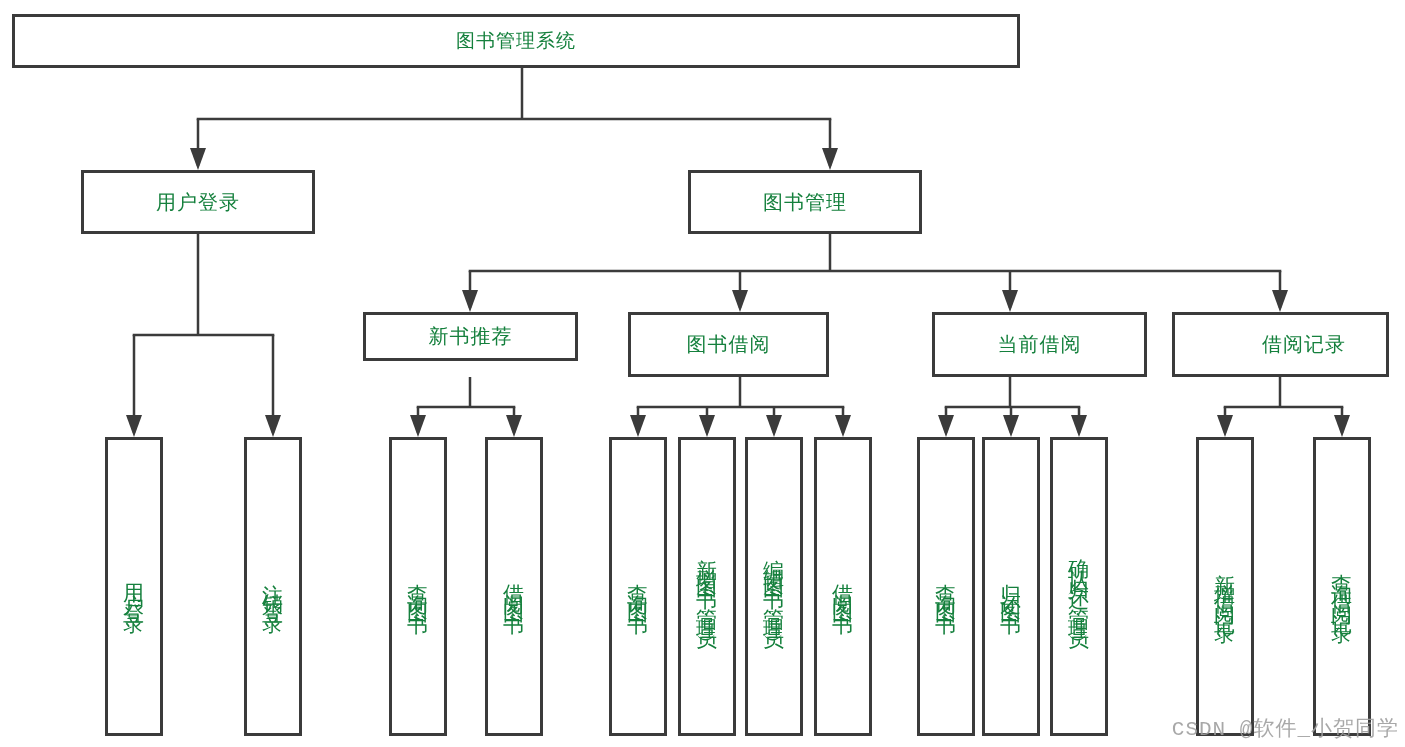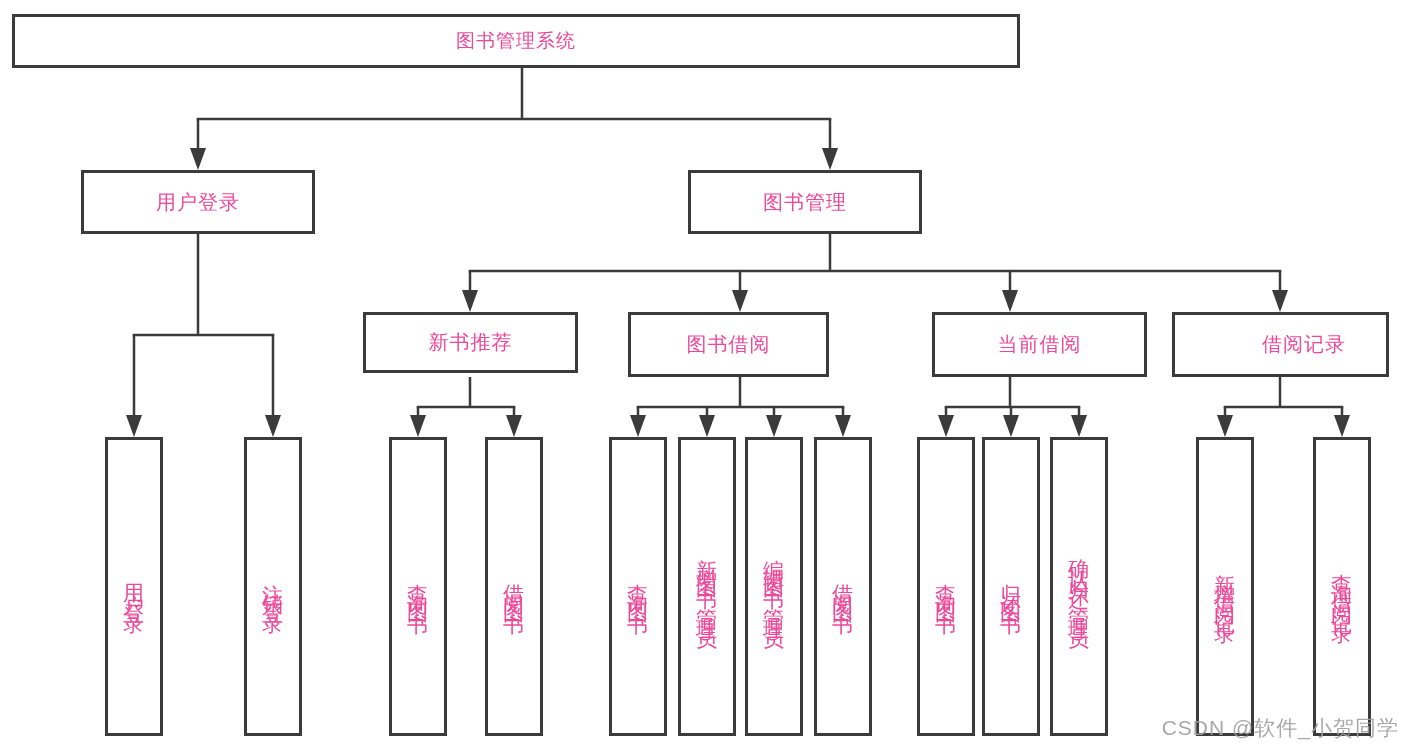--- a/index.html
+++ b/index.html
@@ -17,41 +17,42 @@
     width: 1405px; height: 747px;
   }
   .box {
     position: absolute;
     box-sizing: border-box;
     border: 3px solid #3b3b3b;
     background: #ffffff;
     display: flex;
     align-items: center;
     justify-content: center;
-    color: #ec4899;
+    color: #15803d;
     font-size: 20px;
     letter-spacing: 1px;
     white-space: nowrap;
   }
   .leaf {
     writing-mode: vertical-rl;
     text-orientation: mixed;
     font-size: 21px;
     letter-spacing: 10px;
     white-space: normal;
     line-height: 1;
   }
   #watermark {
     position: absolute;
     right: 6px;
     bottom: 5px;
     font-size: 21px;
     color: rgba(158,158,158,0.9);
     letter-spacing: 1px;
     pointer-events: none;
+    font-family: Liberation Mono, monospace;
   }
 </style>
 </head>
 <body>
 
 <div id="canvas">
 
   <svg id="connectors" viewBox="0 0 1405 747" xmlns="http://www.w3.org/2000/svg">
     <defs>
       <marker id="arrow" markerUnits="userSpaceOnUse" markerWidth="26" markerHeight="20" viewBox="-1 -9 26 18" refX="18" refY="0" orient="auto">
@@ -100,21 +101,21 @@
       <path d="M1225 407 V433" marker-end="url(#arrow)"></path>
       <path d="M1342 407 V433" marker-end="url(#arrow)"></path>
     </g>
   </svg>
 
   <div class="box" style="left:12px; top:14px; width:1008px; height:54px; font-size:19px;">图书管理系统</div>
 
   <div class="box" style="left:81px; top:170px; width:234px; height:64px;">用户登录</div>
   <div class="box" style="left:688px; top:170px; width:234px; height:64px;">图书管理</div>
 
-  <div class="box" style="left:363px; top:312px; width:215px; height:61px;">新书推荐</div>
+  <div class="box" style="left:363px; top:312px; width:215px; height:49px;">新书推荐</div>
   <div class="box" style="left:607px; top:312px; width:201px; height:65px;margin-left:21px;">图书借阅</div>
   <div class="box" style="left:932px; top:312px; width:215px; height:65px;">当前借阅</div>
   <div class="box" style="left:1172px; top:312px; width:217px; height:65px;padding-left:47px;">借阅记录</div>
 
   <div class="box leaf" style="left:105px; top:437px; width:58px; height:299px;">用户登录</div>
   <div class="box leaf" style="left:244px; top:437px; width:58px; height:299px;">注销登录</div>
   <div class="box leaf" style="left:389px; top:437px; width:58px; height:299px;">查询图书</div>
   <div class="box leaf" style="left:485px; top:437px; width:58px; height:299px;">借阅图书</div>
   <div class="box leaf" style="left:609px; top:437px; width:58px; height:299px;">查询图书</div>
   <div class="box leaf" style="left:678px; top:437px; width:58px; height:299px;">新增图书（管理员）</div>

